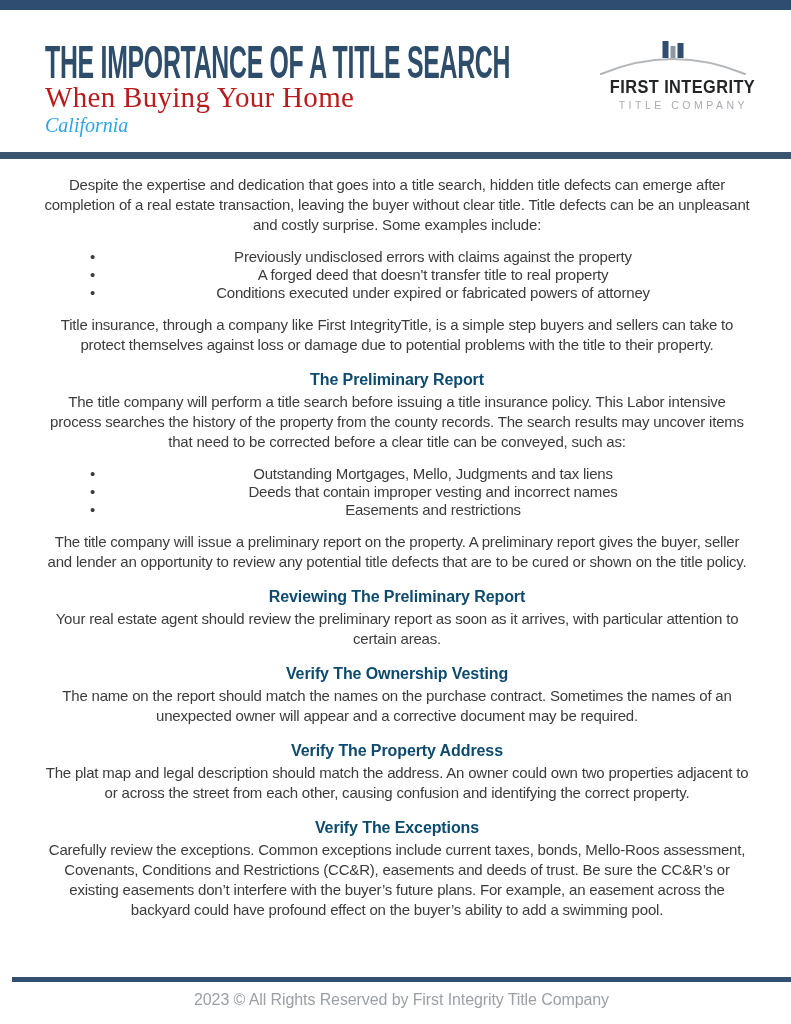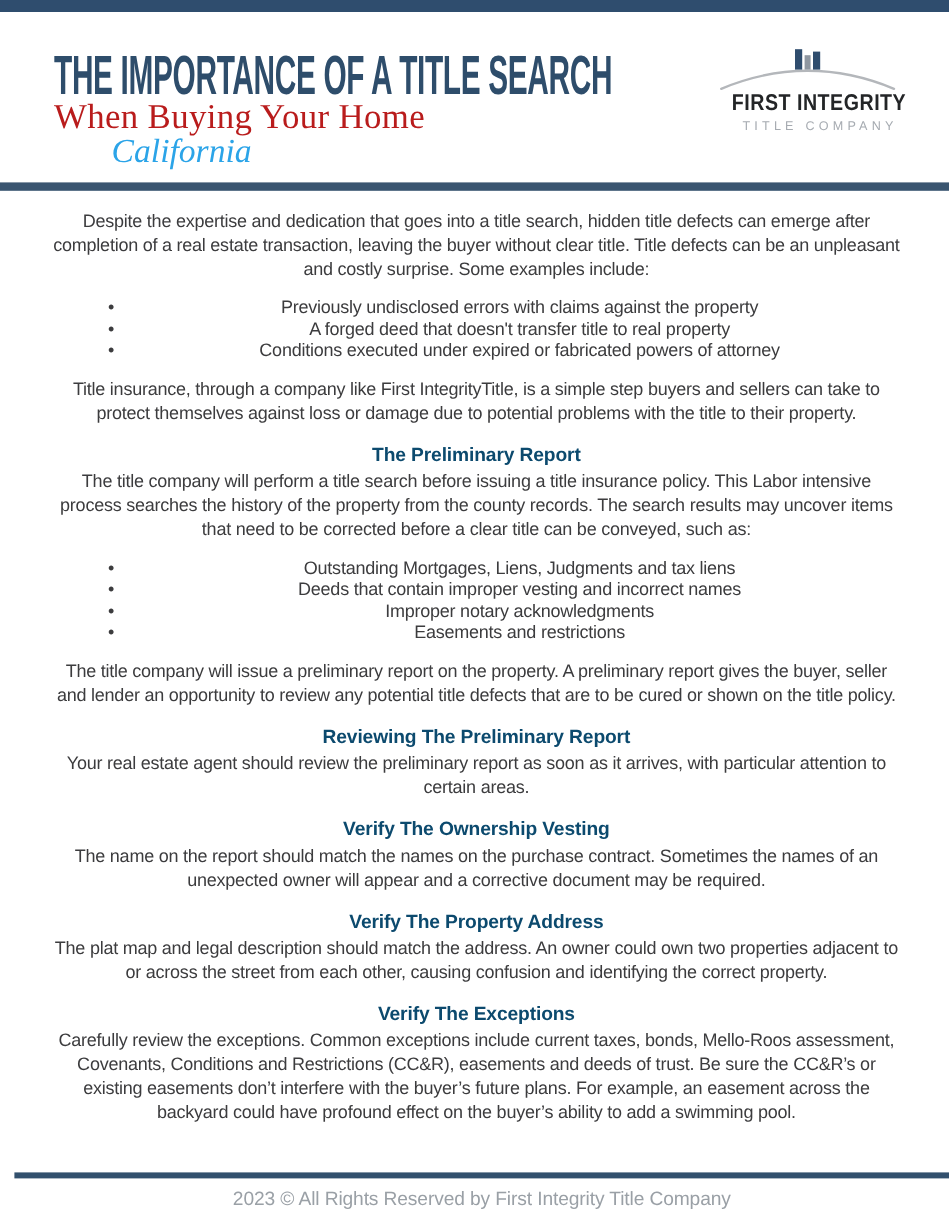--- a/index.html
+++ b/index.html
@@ -39,24 +39,23 @@
   .doc-subtitle {
     font-family: "Liberation Serif", serif;
     font-size: 29px;
     line-height: 30px;
     color: #b91c1c;
     letter-spacing: 0.3px;
   }
   .doc-region {
     font-family: "Liberation Serif", serif;
     font-style: italic;
-    font-size: 28px;
+    font-size: 20px;
     line-height: 27px;
     color: #2ba4e8;
-    margin-left: 48px;
   }
   .header-rule {
     position: absolute;
     top: 152px; left: 0;
     width: 100%; height: 7px;
     background: #3a5570;
   }
   
   .logo {
     position: absolute;
@@ -179,23 +178,22 @@
     <ul>
       <li>Previously undisclosed errors with claims against the property</li>
       <li>A forged deed that doesn't transfer title to real property</li>
       <li>Conditions executed under expired or fabricated powers of attorney</li>
     </ul>
     <p>Title insurance, through a company like First IntegrityTitle, is a simple step buyers and sellers can take to protect themselves against loss or damage due to potential problems with the title to their property.</p>
 
     <div class="section-heading">The Preliminary Report</div>
     <p>The title company will perform a title search before issuing a title insurance policy. This Labor intensive process searches the history of the property from the county records. The search results may uncover items that need to be corrected before a clear title can be conveyed, such as:</p>
     <ul>
-      <li>Outstanding Mortgages, Liens, Judgments and tax liens</li>
+      <li>Outstanding Mortgages, Mello, Judgments and tax liens</li>
       <li>Deeds that contain improper vesting and incorrect names</li>
-      <li>Improper notary acknowledgments</li>
       <li>Easements and restrictions</li>
     </ul>
     <p>The title company will issue a preliminary report on the property. A preliminary report gives the buyer, seller and lender an opportunity to review any potential title defects that are to be cured or shown on the title policy.</p>
 
     <div class="section-heading">Reviewing The Preliminary Report</div>
     <p>Your real estate agent should review the preliminary report as soon as it arrives, with particular attention to certain areas.</p>
 
     <div class="section-heading">Verify The Ownership Vesting</div>
     <p>The name on the report should match the names on the purchase contract. Sometimes the names of an unexpected owner will appear and a corrective document may be required.</p>
 

